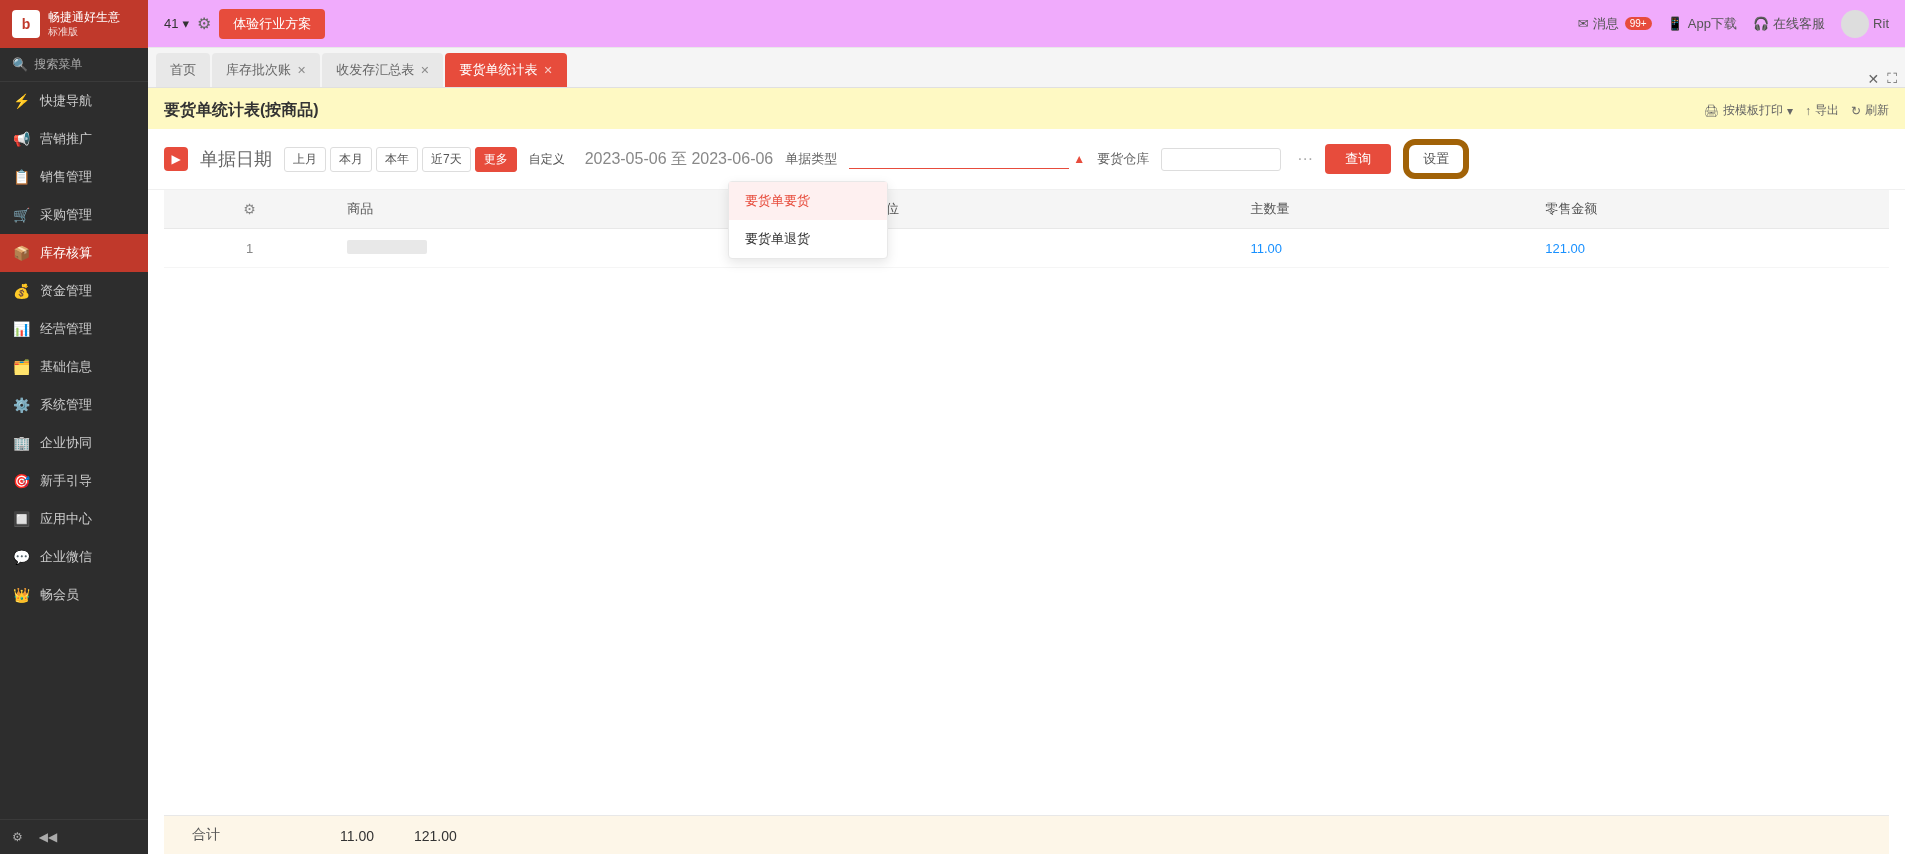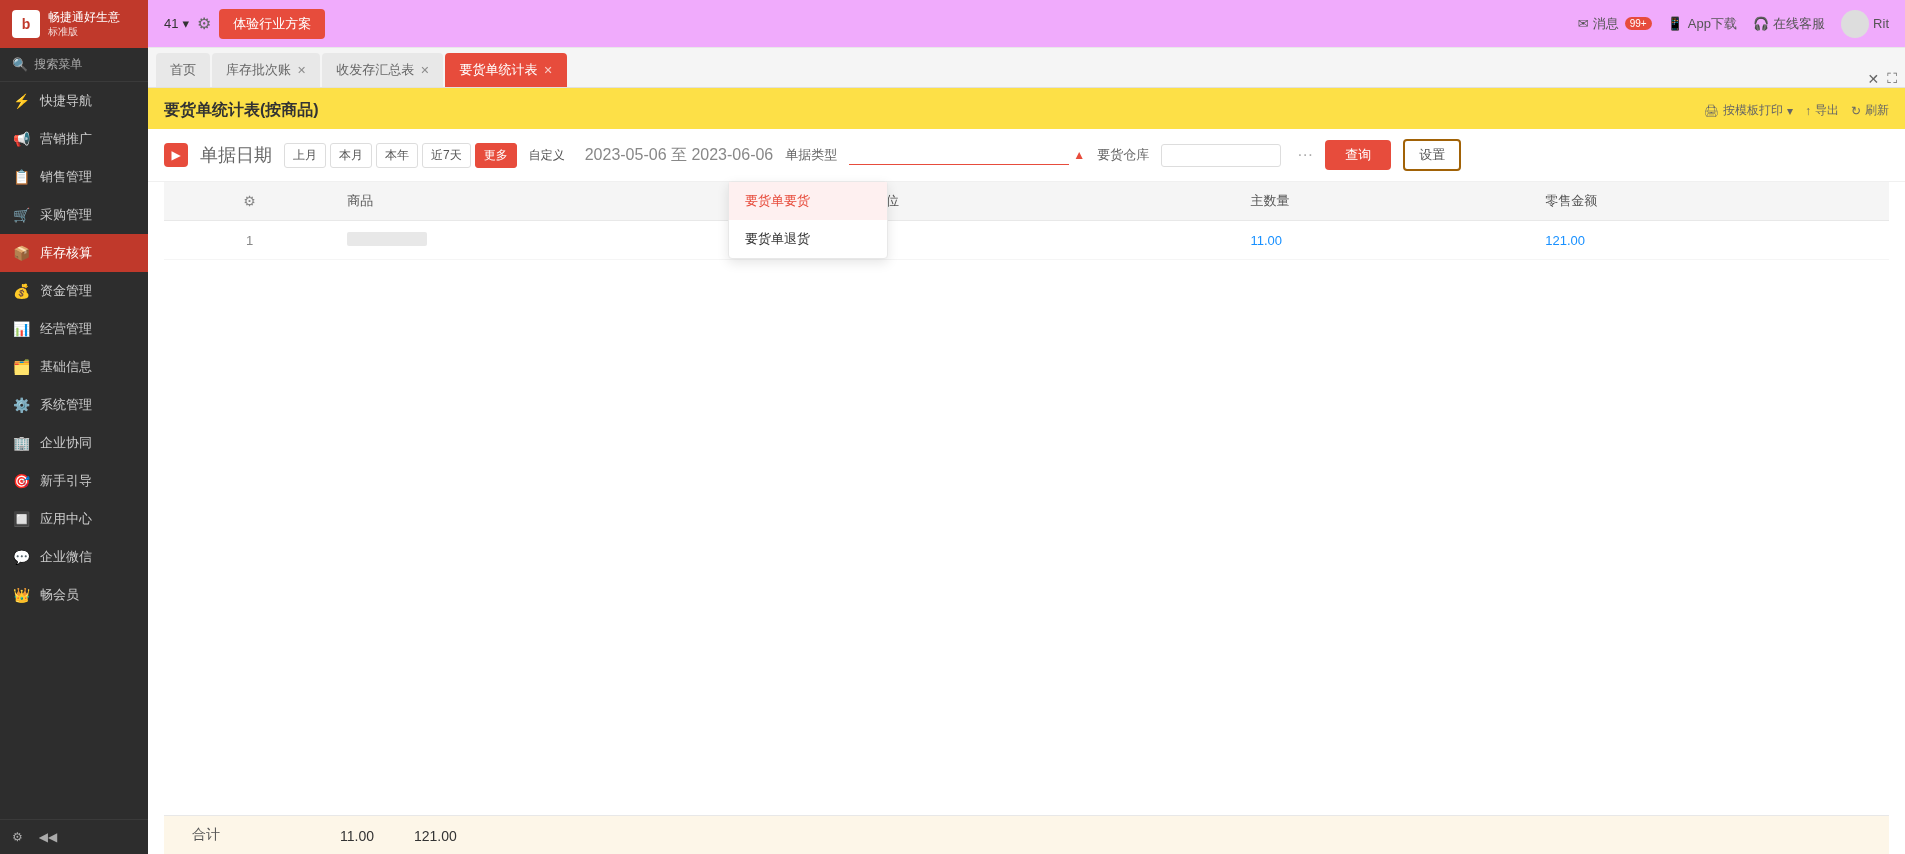--- a/index.html
+++ b/index.html
@@ -43,21 +43,21 @@
     .tabs { height: 40px; background: #f5f5f5; border-bottom: 1px solid #e0e0e0; display: flex; align-items: flex-end; padding: 0 8px; flex-shrink: 0; gap: 2px; }
     .tab { padding: 8px 14px; font-size: 13px; color: #666; cursor: pointer; border-radius: 4px 4px 0 0; background: #e8e8e8; display: flex; align-items: center; gap: 6px; }
     .tab.active-red { background: #e74c3c; color: #fff; border: none; }
     .tab-close { font-size: 11px; opacity: 0.7; }
     .tab-end-btn { margin-left: auto; display: flex; align-items: center; gap: 8px; color: #666; font-size: 16px; }
 
     
     .content { flex: 1; overflow: hidden; display: flex; flex-direction: column; padding: 0; }
 
     
-    .page-header { padding: 12px 16px 8px; display: flex; align-items: center; justify-content: space-between; background: #fde047; }
+    .page-header { padding: 12px 16px 8px; display: flex; align-items: center; justify-content: space-between; background: #fef9c3; }
     .page-title { font-size: 16px; font-weight: 600; color: #333; }
     .page-actions { display: flex; align-items: center; gap: 12px; font-size: 12px; color: #666; }
     .page-actions-item { display: flex; align-items: center; gap: 4px; cursor: pointer; }
 
     
     .filter-bar { padding: 10px 16px; background: #fff; border-bottom: 1px solid #f0f0f0; display: flex; align-items: center; gap: 12px; position: relative; }
     .filter-expand-btn { width: 24px; height: 24px; background: #e74c3c; color: #fff; border: none; border-radius: 4px; cursor: pointer; display: flex; align-items: center; justify-content: center; font-size: 12px; flex-shrink: 0; }
     .filter-label { color: #666; font-size: 18px; white-space: nowrap; }
     .filter-date-btns { display: flex; gap: 4px; align-items: center; }
     .filter-date-btn { padding: 3px 8px; border: 1px solid #ddd; border-radius: 3px; font-size: 12px; cursor: pointer; color: #555; background: #fff; }
@@ -67,21 +67,21 @@
 
     .filter-type-label { color: #666; font-size: 13px; white-space: nowrap; }
     .filter-type-input-wrap { position: relative; display: flex; align-items: center; }
     .filter-type-input { border: none; border-bottom: 1px solid #e74c3c; outline: none; font-size: 13px; padding: 2px 4px; width: 220px; color: #333; }
     .filter-type-arrow { color: #e74c3c; margin-left: 4px; cursor: pointer; font-size: 12px; }
 
     .filter-warehouse-label { color: #666; font-size: 13px; white-space: nowrap; }
     .filter-warehouse-input { border: 1px solid #ddd; border-radius: 3px; outline: none; font-size: 13px; padding: 3px 8px; width: 120px; color: #333; }
     .filter-more-btn { color: #aaa; cursor: pointer; font-size: 16px; margin-left: 4px; }
     .filter-query-btn { background: #e74c3c; color: #fff; border: none; padding: 6px 20px; border-radius: 4px; cursor: pointer; font-size: 13px; }
-    .filter-settings-btn { background: #fff; color: #555; border: 2px solid #a16207; padding: 5px 14px; border-radius: 4px; cursor: pointer; font-size: 13px; }
+    .filter-settings-btn { background: #fff; color: #555; border: 6px solid #a16207; padding: 5px 14px; border-radius: 12px; cursor: pointer; font-size: 13px; }
 
     
     .dropdown-overlay { position: absolute; top: 52px; left: 580px; z-index: 100; background: #fff; border: 1px solid #e8e8e8; border-radius: 4px; box-shadow: 0 4px 12px rgba(0,0,0,0.1); min-width: 160px; }
     .dropdown-item { padding: 10px 16px; font-size: 13px; color: #333; cursor: pointer; }
     .dropdown-item.selected { background: #fef0f0; color: #e74c3c; }
 
     
     .table-wrap { flex: 1; overflow: auto; padding: 0 16px; }
     table { width: 100%; border-collapse: collapse; font-size: 13px; }
     thead tr { background: #f5f5f5; }

